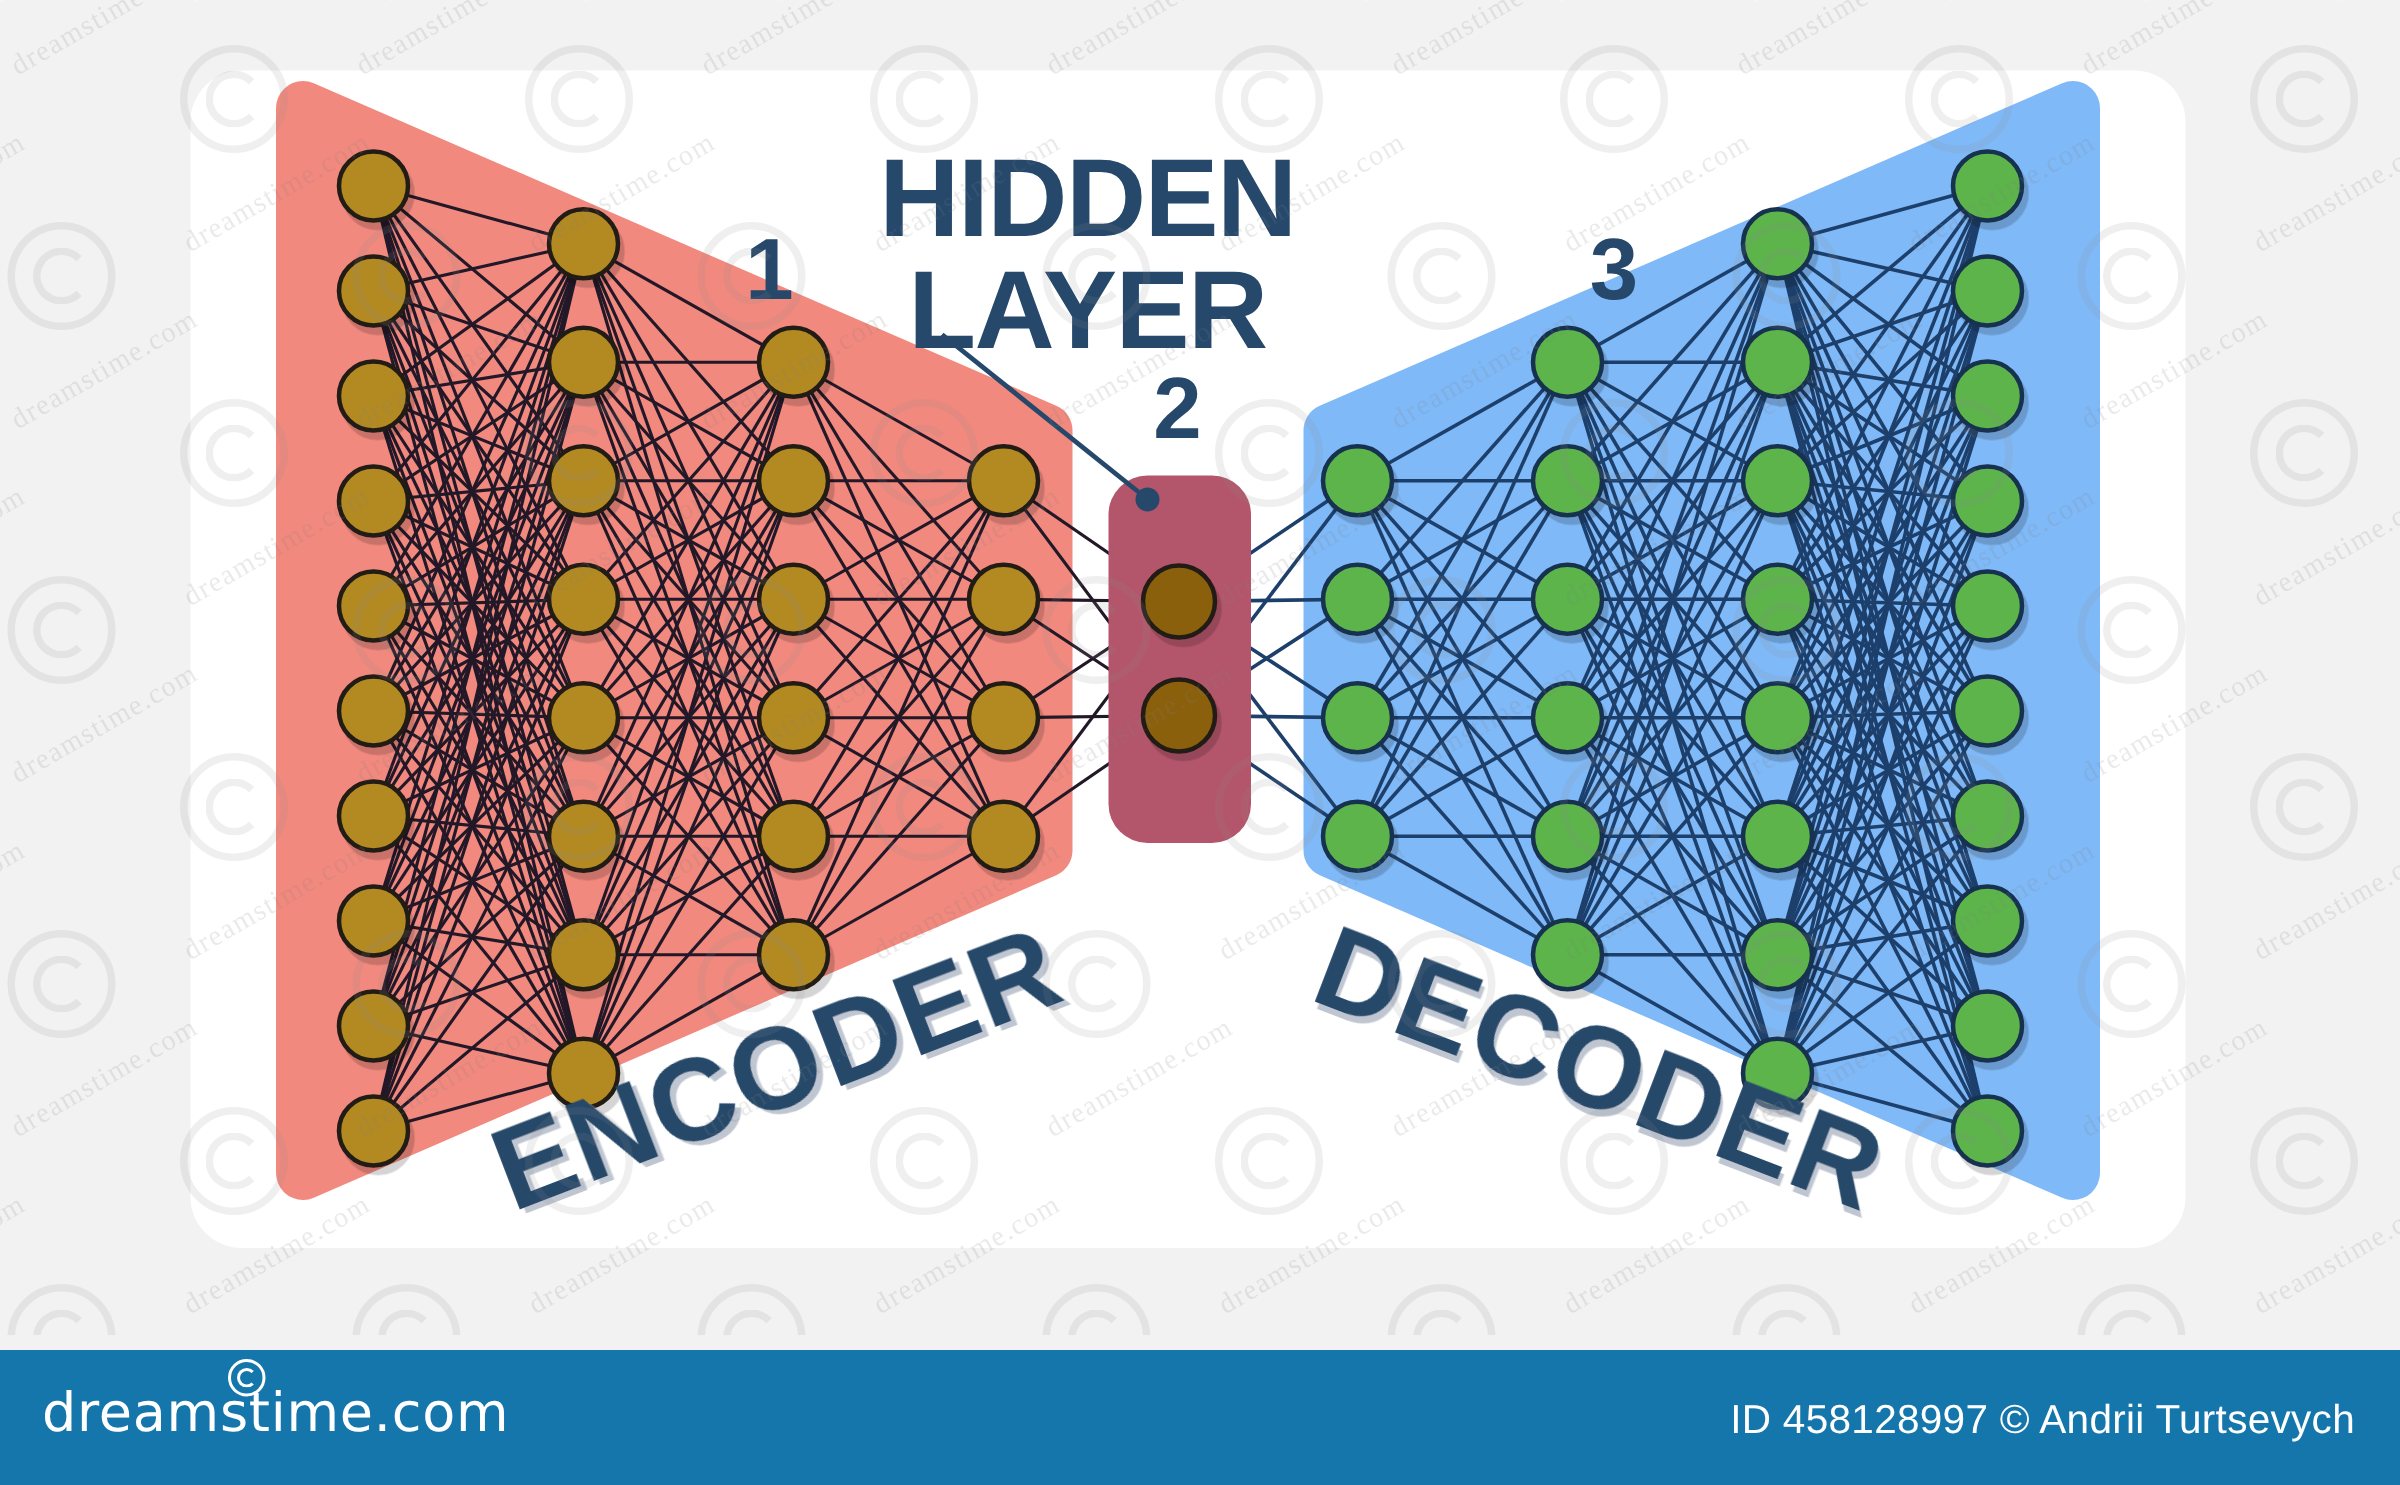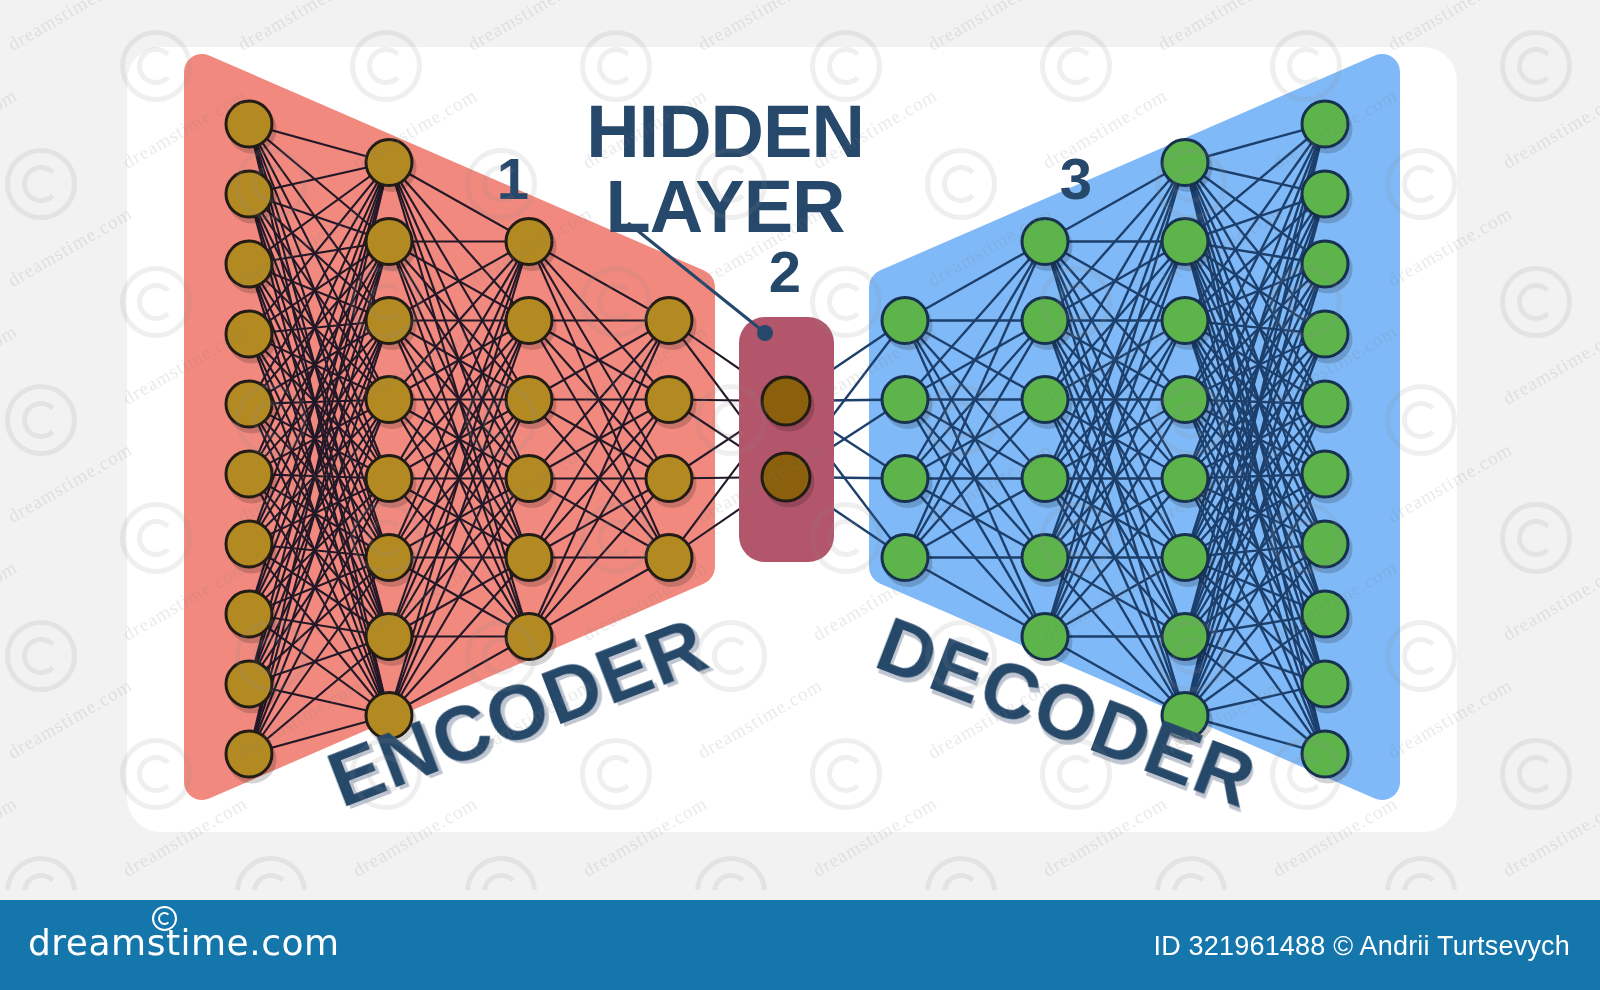--- a/index.html
+++ b/index.html
@@ -623,15 +623,15 @@
     <g transform="rotate(21 930 690)" filter="url(#textShadow)">
       <text x="930" y="690" text-anchor="middle" font-family="Liberation Sans, sans-serif" font-size="78" font-weight="bold" fill="#26486B" letter-spacing="1">DECODER</text>
     </g>
   </svg>
 
   <div class="fstrip"></div>
 
   <div id="footer">
     <div id="brand">dreamstime.com</div>
     <div id="brand-spiral"></div>
-    <div id="credit">ID 321961488 © Andrii Turtsevych</div>
+    <div id="credit">ID 458128997 © Andrii Turtsevych</div>
   </div>
 </div>
 
 </body></html>

